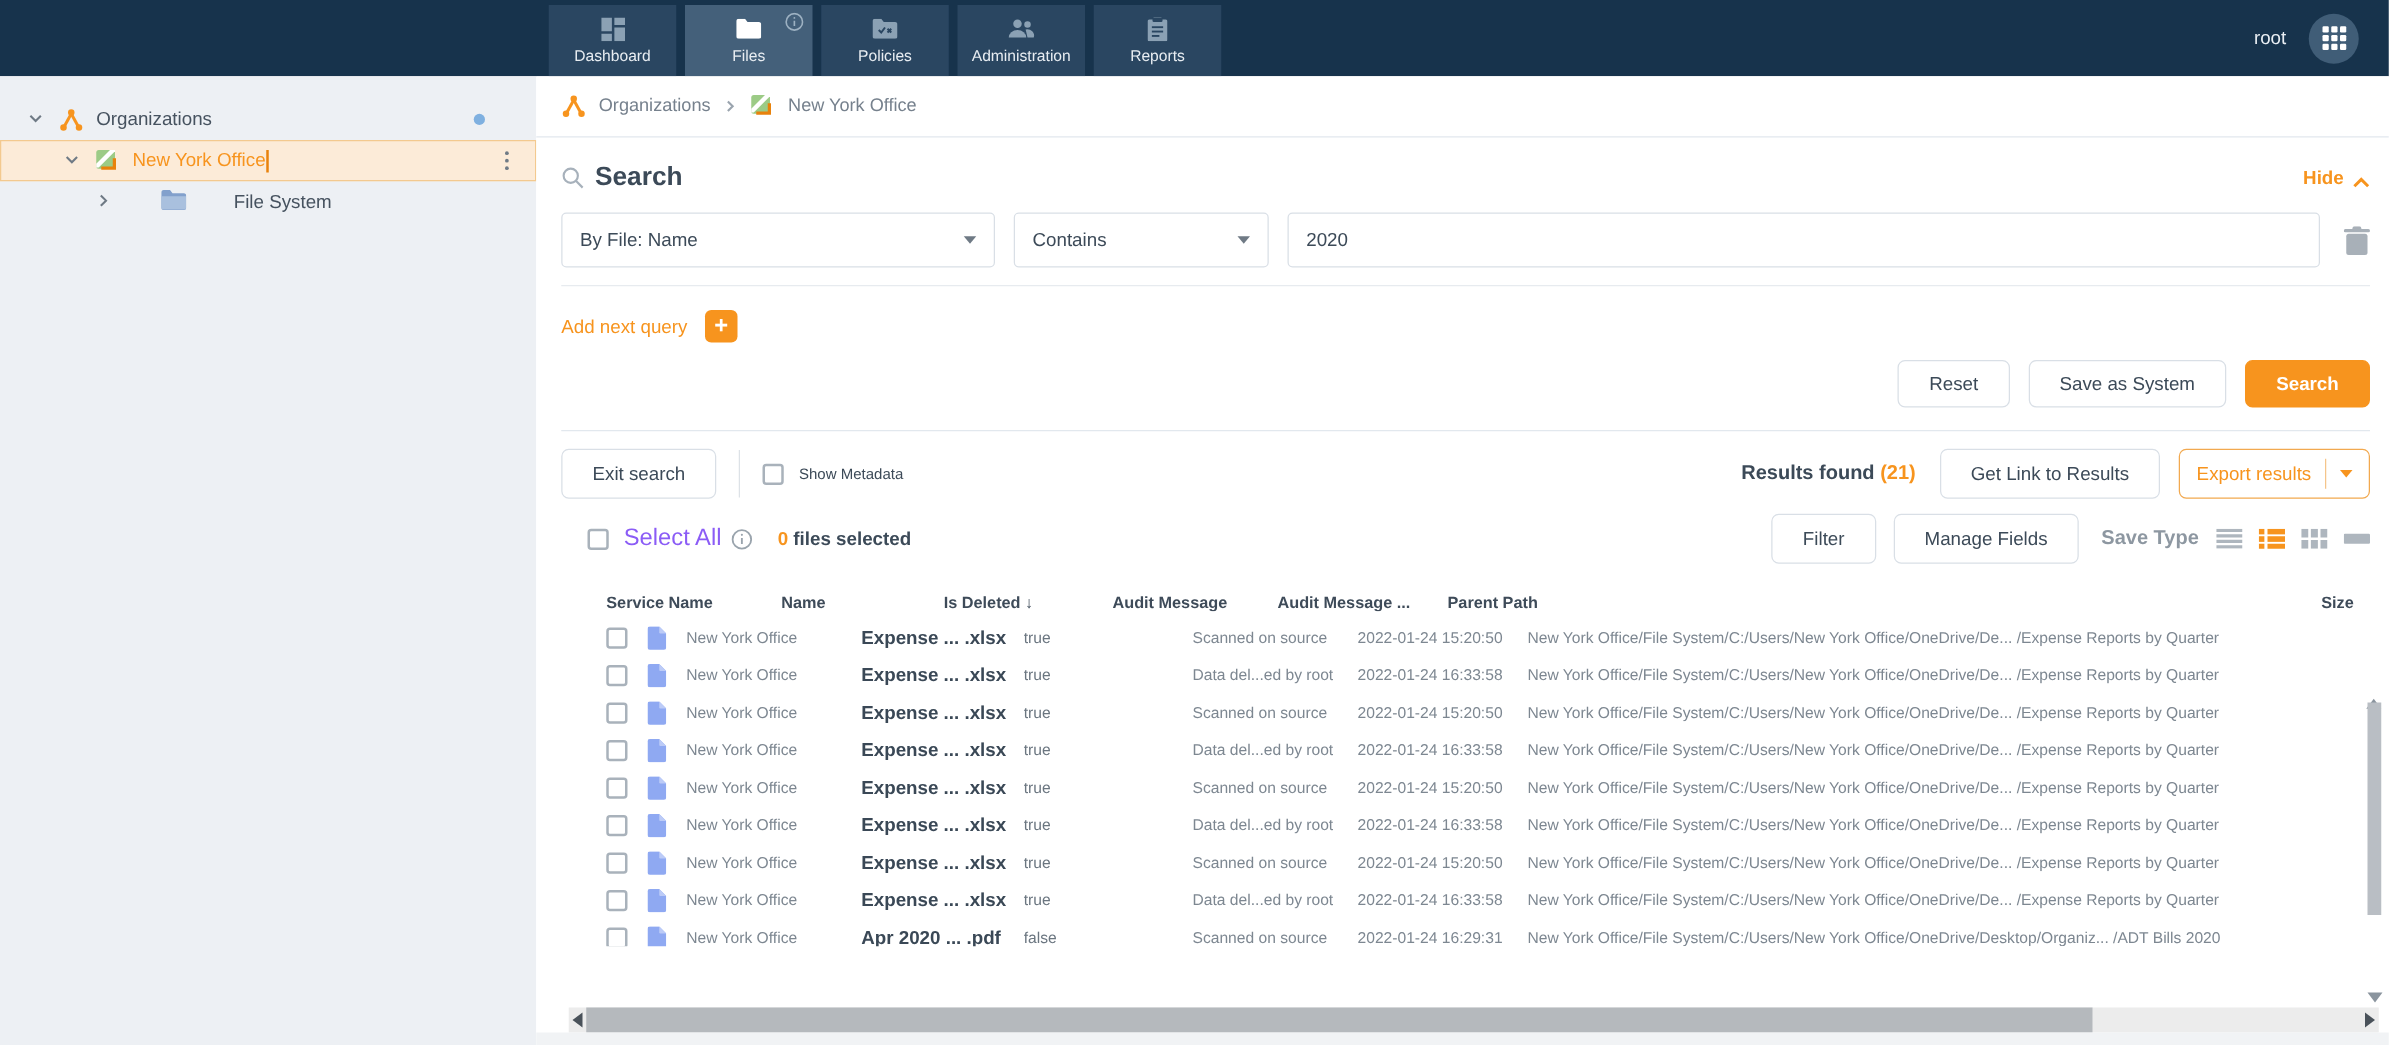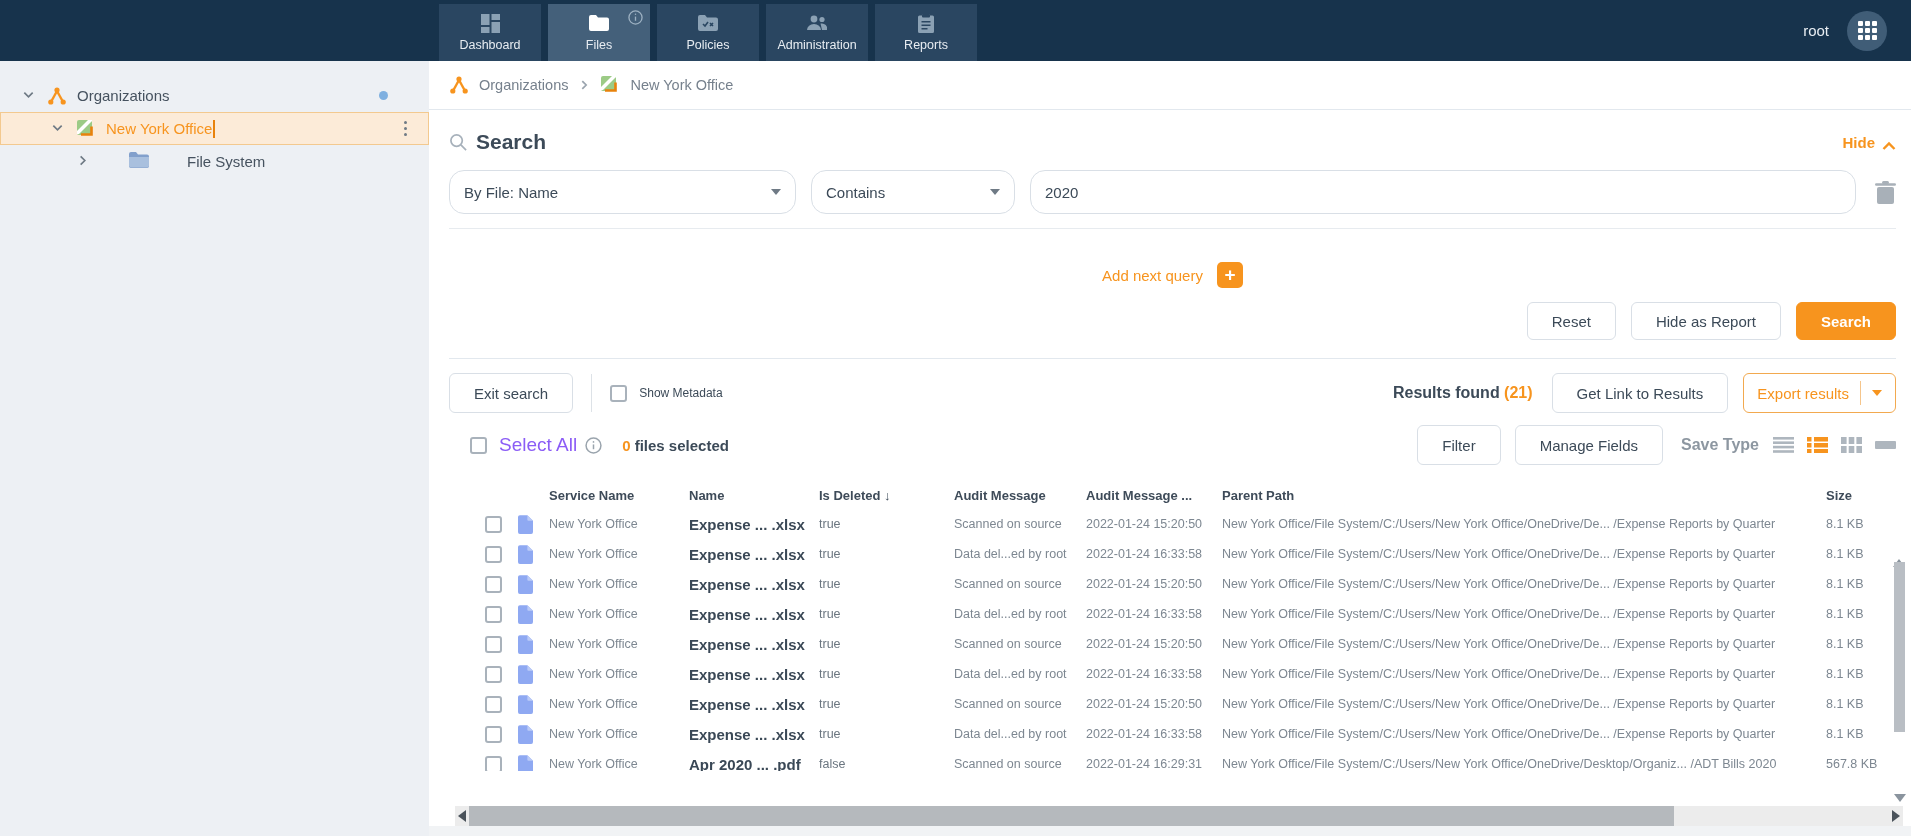--- a/index.html
+++ b/index.html
@@ -52,33 +52,33 @@
   .bc-sep { color: #9AA4AE; font-size: 15px; }
   .bc-link { cursor: pointer; }
 
   .search-panel { padding: 0 15px 0 20px; }
   .sp-title-row { margin-top: 20px; display: flex; align-items: center; }
   .sp-title { font-size: 21px; font-weight: bold; color: #3C4A58; margin-left: 8px; }
   .hide-link { margin-left: auto; display: flex; align-items: flex-end; gap: 7px; color: #F7941E;
     font-size: 15px; font-weight: bold; cursor: pointer; background: none; border: none; }
 
   .query-row { margin-top: 16px; display: flex; align-items: center; gap: 15px; }
-  .fake-select, .query-input { height: 44px; border: 1px solid #D9DFE6; border-radius: 15px;
+  .fake-select, .query-input { height: 44px; border: 1px solid #D9DFE6; border-radius: 4px;
     background: #fff; display: flex; align-items: center; padding: 0 14px; font-size: 15px; color: #3C4A58; }
   .fake-select { justify-content: space-between; cursor: pointer; }
   .sel-field { width: 347px; }
   .sel-operator { width: 204px; }
   .query-input { flex: 1; font-family: "Liberation Sans", sans-serif; }
   .caret-down { width: 0; height: 0; border-left: 5px solid transparent; border-right: 5px solid transparent;
     border-top: 6px solid #6F7A85; }
   .trash-btn { background: none; border: none; cursor: pointer; margin-left: 4px; display: flex; }
 
   .panel-divider { border: none; border-top: 1px solid #E7EBEF; margin-top: 14px; }
 
-  .add-query-row { margin-top: 33px; display: flex; justify-content: center; align-items: center; gap: 14px; }
+  .add-query-row { margin-top: 19px; display: flex; justify-content: flex-start; align-items: center; gap: 14px; }
   .add-query-label { color: #F7941E; font-size: 15px; cursor: pointer; }
   .add-query-btn { width: 26px; height: 26px; border-radius: 5px; background: #F7941E; color: #fff;
     font-size: 19px; font-weight: bold; border: none; cursor: pointer; line-height: 24px; }
 
   .actions-row { margin-top: 14px; display: flex; justify-content: flex-end; gap: 15px; }
   .btn { height: 38px; border: 1px solid #D9DFE6; border-radius: 6px; background: #fff;
     color: #3C4A58; font-size: 15px; padding: 0 24px; cursor: pointer; font-family: inherit; }
   .btn-primary { background: #F7941E; border-color: #F7941E; color: #fff; font-weight: bold; }
 
   .section-divider { border: none; border-top: 1px solid #E2E8EE; margin-top: 18px; }
@@ -112,21 +112,21 @@
   .view-icons { display: flex; align-items: center; gap: 13px; }
   .vicon { cursor: pointer; display: flex; }
 
   
   .table-wrap { margin-top: 16px; position: relative; height: 290px; overflow: hidden; }
   .thead, .trow { display: flex; align-items: center; padding-left: 56px; white-space: nowrap; }
   .thead { font-size: 13px; font-weight: bold; color: #3E4B59; height: 28px; }
   .ph-check { width: 33px; } .ph-icon { width: 31px; }
   .hcell, .cell { overflow: hidden; flex: 0 0 auto; }
   .c-service { width: 140px; } .c-name { width: 130px; } .c-deleted { width: 135px; }
-  .c-audit { width: 132px; } .c-audit2 { width: 136px; } .c-path { width: 604px; } .c-size { width: 80px; }
+  .c-audit { width: 132px; } .c-audit2 { width: 136px; } .c-path { width: 699px; } .c-size { width: 80px; }
   .sort-arrow { font-weight: normal; }
   .trow { height: 30px; font-size: 12.5px; color: #7D8791; }
   .row-check { width: 17px; height: 17px; margin-right: 16px; }
   .file-icon { width: 15px; margin-right: 16px; display: flex; }
   .trow .c-name { font-size: 15px; font-weight: bold; color: #3A4856; }
   .trow .c-deleted { color: #6B7680; }
 
   
   .vscroll { position: absolute; right: 5px; top: 481px; width: 13px; height: 260px; }
   .varrow { width: 0; height: 0; border-left: 6px solid transparent; border-right: 6px solid transparent; margin: 0 auto; cursor: pointer; }
@@ -356,21 +356,21 @@
 
     <hr class="panel-divider">
 
     <div class="add-query-row">
       <span class="add-query-label">Add next query</span>
       <button class="add-query-btn">+</button>
     </div>
 
     <div class="actions-row">
       <button class="btn">Reset</button>
-      <button class="btn">Hide as Report</button>
+      <button class="btn">Save as System</button>
       <button class="btn btn-primary">Search</button>
     </div>
 
     <hr class="section-divider">
   </div>
 
   <div class="results-bar">
     <button class="btn btn-tall">Exit search</button>
     <span class="v-div"></span>
     <span class="checkbox"></span>

